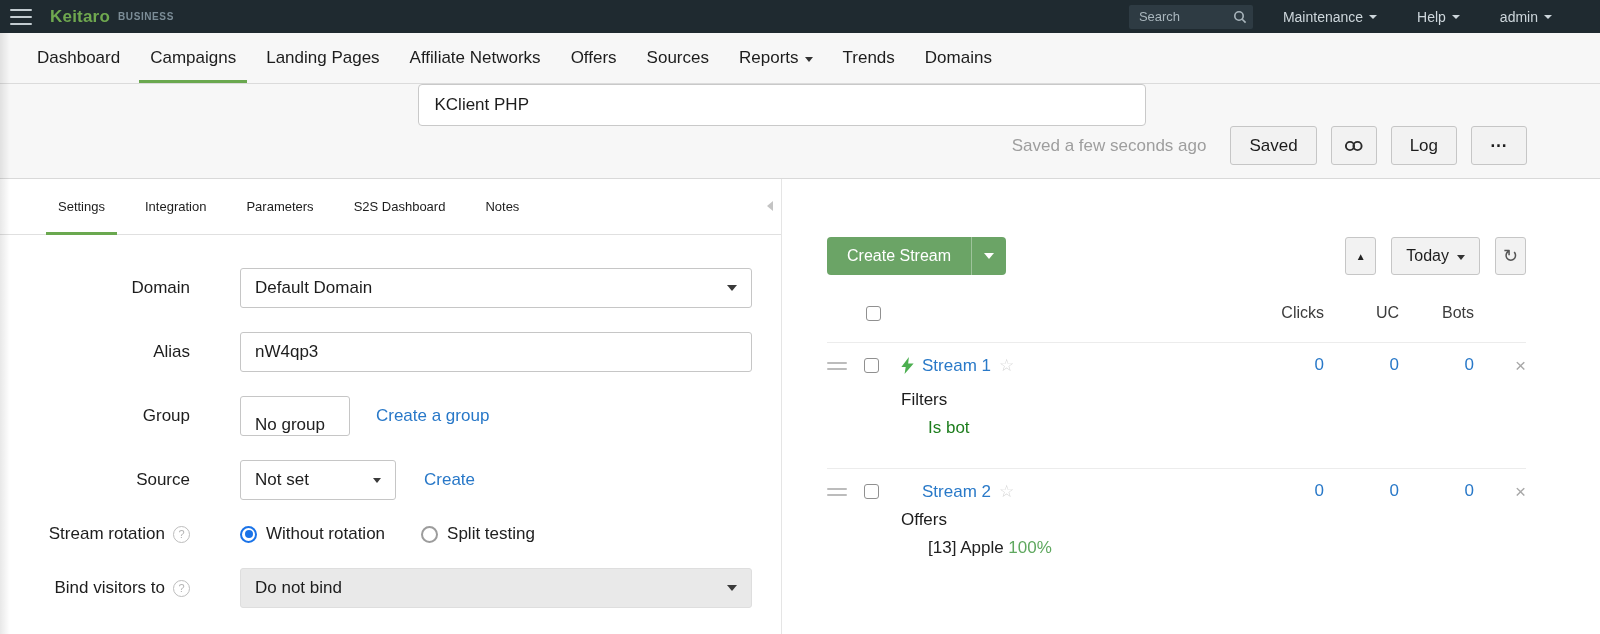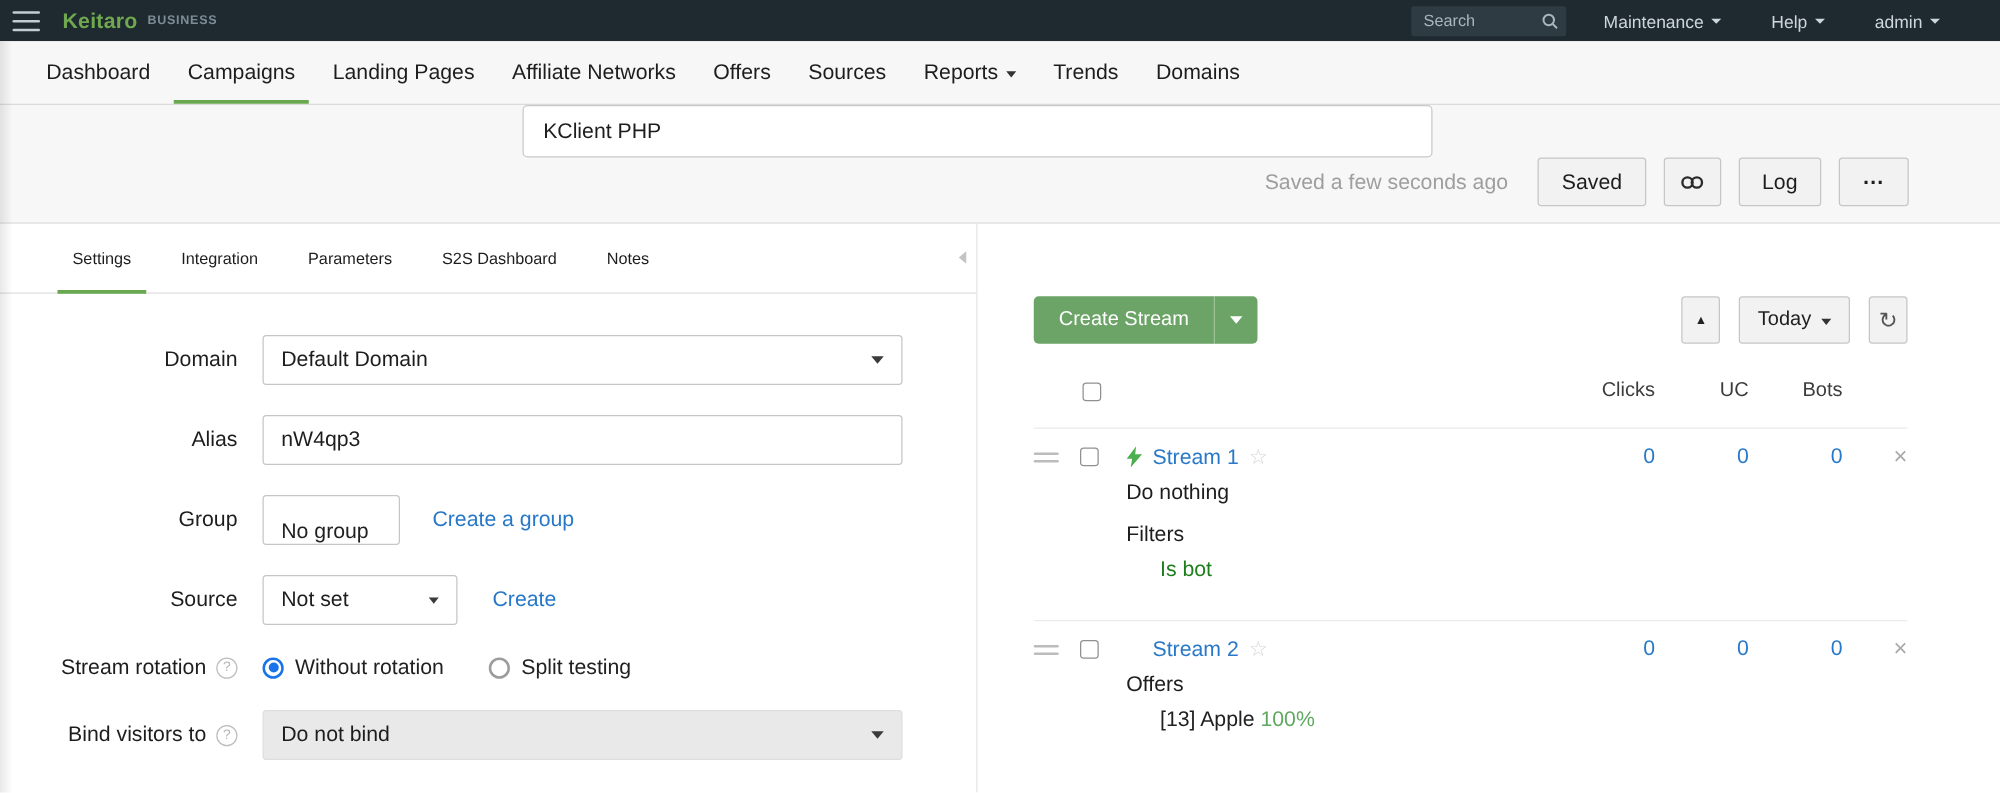--- a/index.html
+++ b/index.html
@@ -40,21 +40,21 @@
   .main { display:flex; height:455px; background:#fff; }
   .left-panel { width:782px; border-right:1px solid #e5e5e5; }
   .tabs { height:56px; border-bottom:1px solid #e0e0e0; display:flex; align-items:stretch; padding-left:46px; gap:16px; position:relative; }
   .tab { display:flex; align-items:center; padding:0 12px; font-size:13px; color:#1d1d1d; cursor:pointer; position:relative; }
   .tab.active::after { content:""; position:absolute; left:0; right:0; bottom:-1px; height:3px; background:#6aa84f; }
   .tabs-collapse { position:absolute; right:8px; top:22px; width:0; height:0; border-top:5px solid transparent; border-bottom:5px solid transparent; border-right:6px solid #c4c4c4; cursor:pointer; }
 
   .form { padding-top:33px; }
   .form-row { display:flex; align-items:center; margin-bottom:24px; }
   .form-label { width:190px; text-align:right; font-size:17px; color:#1d1d1d; display:flex; justify-content:flex-end; align-items:center; gap:8px; }
-  .form-control { margin-left:20px; display:flex; align-items:center; }
+  .form-control { margin-left:50px; display:flex; align-items:center; }
   .help-icon { width:17px; height:17px; border:1px solid #bdbdbd; border-radius:50%; color:#b5b5b5; font-size:11px; display:inline-flex; align-items:center; justify-content:center; flex:0 0 auto; }
   .select { height:40px; background:#fff; border:1px solid #c6c6c6; border-radius:3px; display:flex; align-items:center; padding:0 14px; font-size:17px; color:#1d1d1d; cursor:pointer; }
   .select .sel-caret { margin-left:auto; width:0; height:0; border-left:5px solid transparent; border-right:5px solid transparent; border-top:6px solid #3a3a3a; }
   .select.wide { width:512px; }
   .select.gray { background:#e9e9e9; border-color:#dedede; }
   .text-input { width:512px; height:40px; border:1px solid #c6c6c6; border-radius:3px; padding:0 14px; font-size:17px; color:#1d1d1d; font-family:"Liberation Sans",sans-serif; outline:none; background:#fff; }
   .mini-select { height:40px; background:#fff; border:1px solid #c6c6c6; border-radius:3px; display:flex; align-items:flex-end; gap:10px; padding:0 14px; font-size:17px; cursor:pointer; }
   .blue-link { color:#2878c8; font-size:17px; text-decoration:none; cursor:pointer; }
   .radio-group { display:flex; align-items:center; gap:36px; }
   .radio-opt { display:flex; align-items:center; gap:9px; font-size:17px; cursor:pointer; }
@@ -342,21 +342,20 @@
             </span>
           <span class="checkbox row-check"></span>
           <div class="row-body">
             <div class="row-title">
               <svg class="bolt-icon" viewBox="0 0 13 18">
                   <polygon points="8,0 0,10.5 4.6,10.5 3.4,18 13,6.8 7.2,6.8" fill="#4caf50"></polygon>
                 </svg>
               <a class="stream-link">Stream 1</a>
               <span class="star-icon">☆</span>
             </div>
-            <div class="row-sub">Do nothing</div>
             <div class="row-section">Filters</div>
             <div class="row-section-item green-dark">Is bot</div>
           </div>
         </div>
         <div class="col-num zero">0</div>
         <div class="col-num w2 zero">0</div>
         <div class="col-num w2 zero">0</div>
         <div class="col-close"><span class="close-x">×</span></div>
       </div>
     </div>

